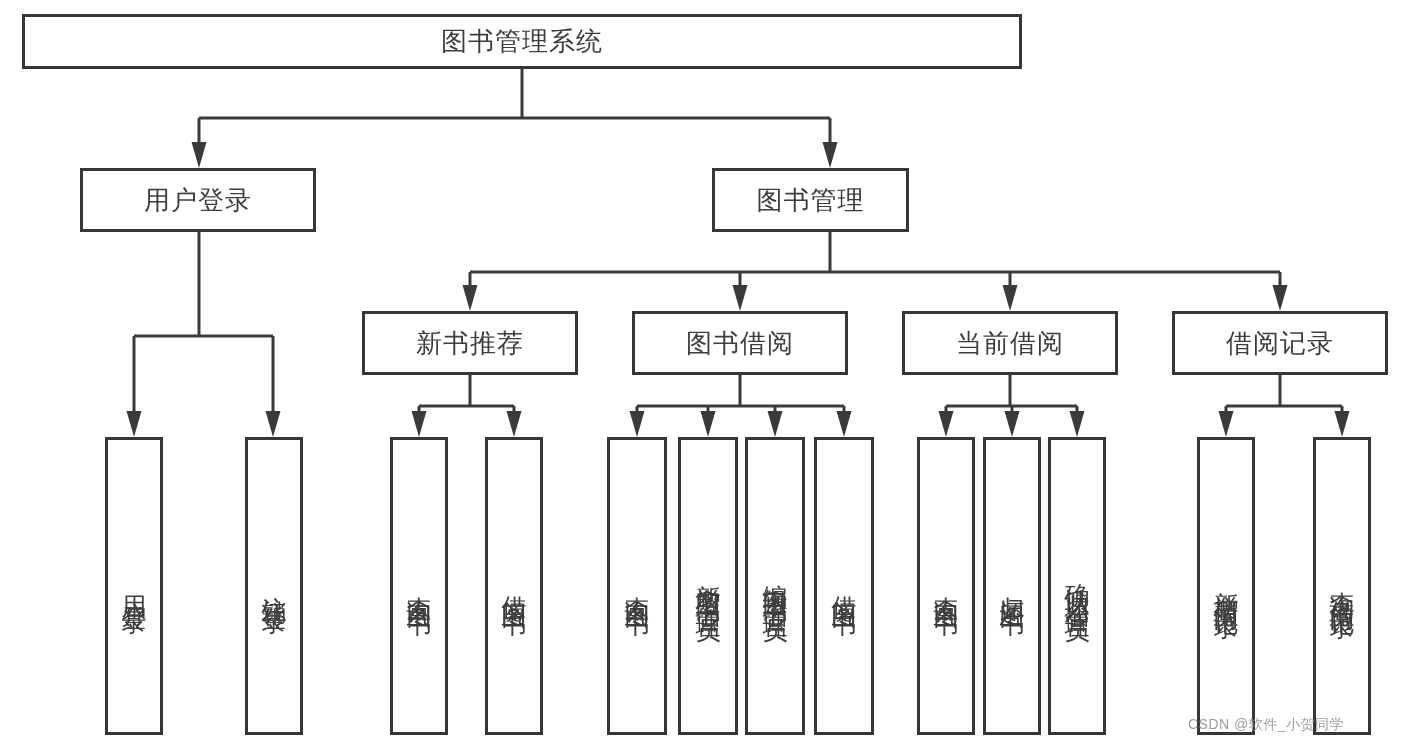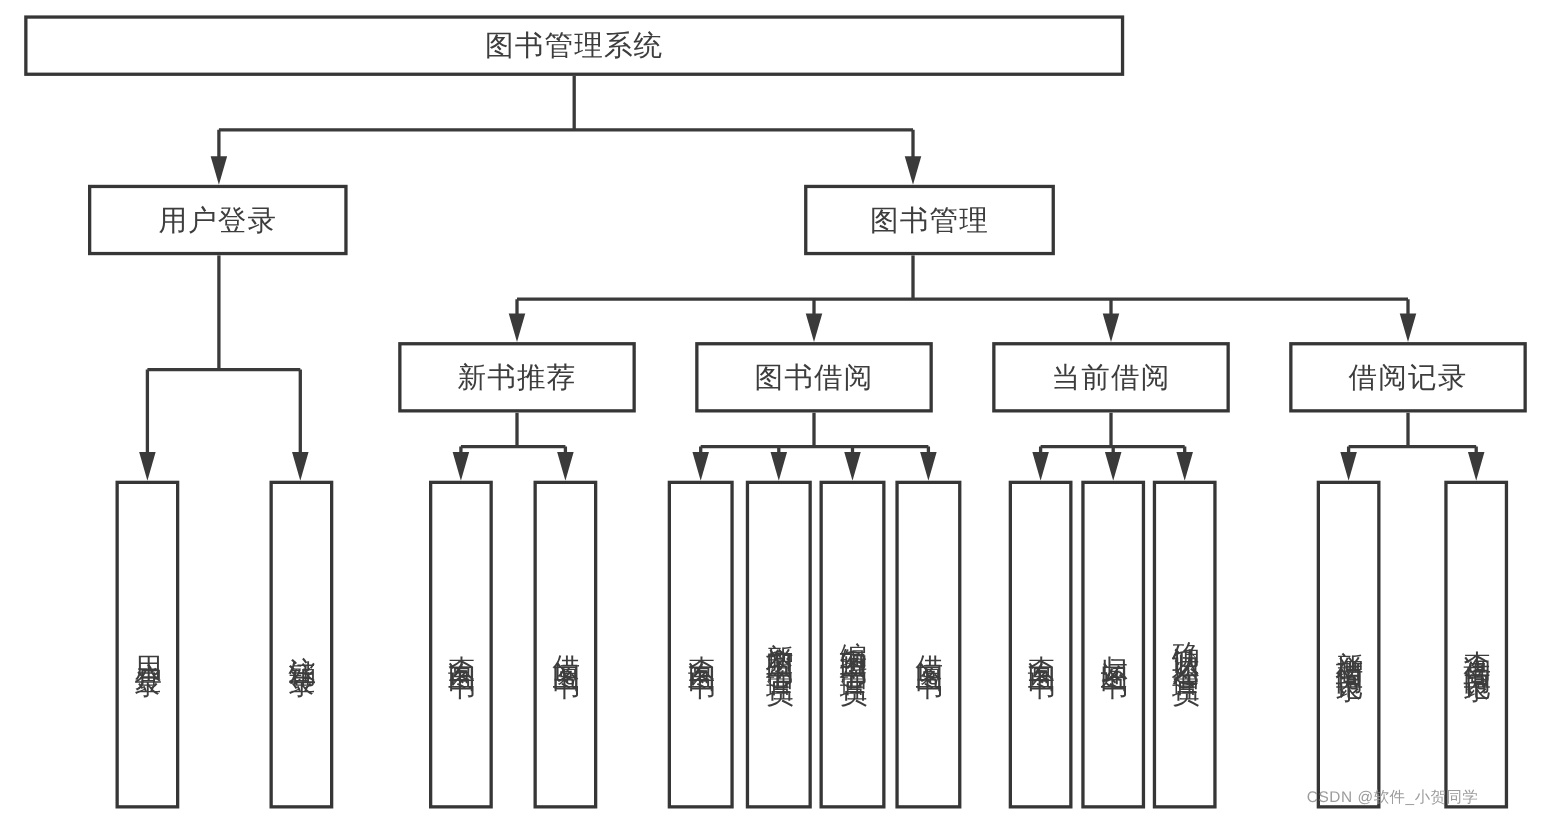--- a/index.html
+++ b/index.html
@@ -32,21 +32,21 @@
     justify-content: center;
     z-index: 2;
   }
   .h-node {
     font-size: 26px;
     letter-spacing: 1px;
     white-space: nowrap;
   }
   .root-node   { left: 22px;  top: 14px;  width: 1000px; height: 55px; }
   .l2-a        { left: 80px;  top: 168px; width: 236px;  height: 64px; }
-  .l2-b        { left: 731px; top: 168px; width: 228px;  height: 64px; }
+  .l2-b        { left: 712px; top: 168px; width: 197px;  height: 64px; }
   .l3          { top: 311px;  width: 216px; height: 64px; }
   .l3-1 { left: 362px; }
   .l3-2 { left: 632px; text-align: right; }
   .l3-3 { left: 902px; }
   .l3-4 { left: 1172px; }
   .leaf {
     top: 437px;
     height: 298px;
     font-size: 25px;
   }

